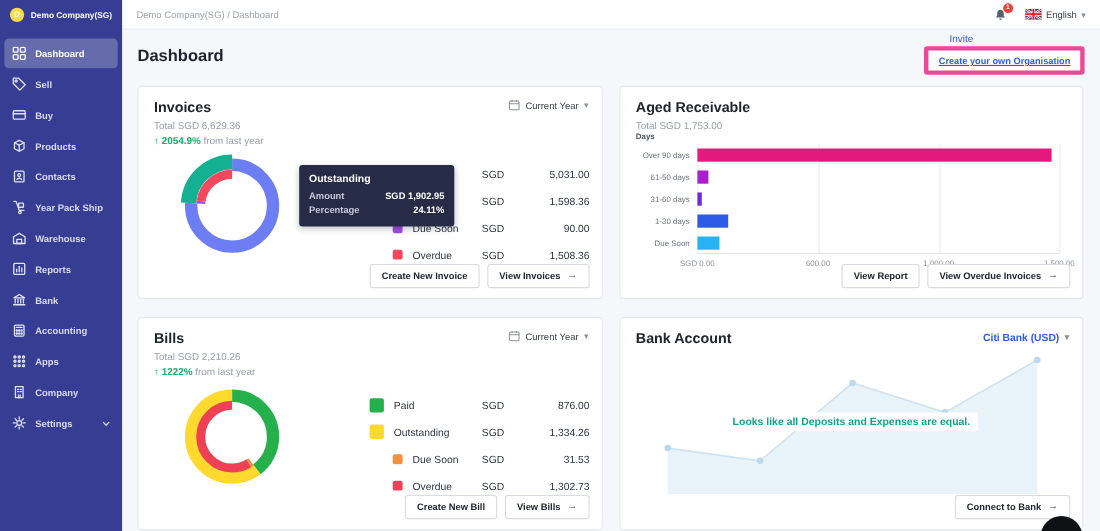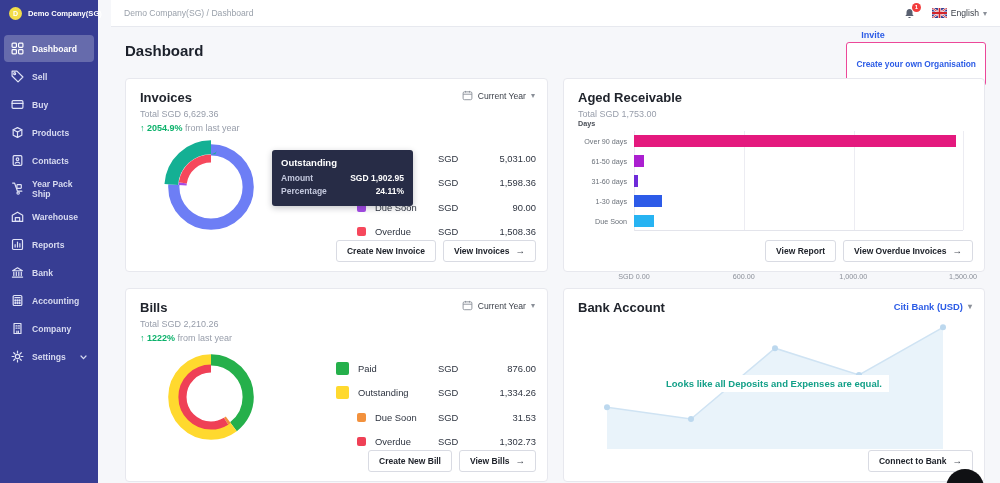--- a/index.html
+++ b/index.html
@@ -3,49 +3,49 @@
 <meta charset="utf-8">
 <style>
   * { box-sizing: border-box; margin: 0; padding: 0; }
   html,body { width:1000px; height:483px; }
   body {
     position: relative; overflow: hidden;
     font-family: "Liberation Sans", sans-serif;
     background: #f6f7fa; color:#20242c;
   }
   
-  .sidebar { position:absolute; left:0; top:0; width:98px; height:483px; background:#373d93; z-index:10; }
+  .sidebar { position:absolute; left:0; top:0; width:111px; height:483px; background:#373d93; z-index:10; }
   .logo-row { height:27px; display:flex; align-items:center; gap:6px; padding:0 9px; }
   .avatar { width:13px; height:13px; border-radius:50%; background:#f2dd49; color:#fff; font-size:7px; font-weight:bold; line-height:13px; text-align:center; flex:0 0 13px; }
   .brand-name { color:#fff; font-size:7.6px; font-weight:bold; white-space:nowrap; }
   .nav { padding:8px 4px 0 4px; }
   .nav-item { display:flex; align-items:center; gap:8px; height:27px; padding:0 7px; border-radius:4px; color:#d7daf0; font-size:8.6px; font-weight:600; cursor:pointer; margin-bottom:1px; }
   .nav-item.active { background:rgba(255,255,255,.24); color:#fff; }
   .nicon { width:13px; height:13px; flex:0 0 13px; display:flex; align-items:center; }
   .nicon svg { width:13px; height:13px; fill:none; stroke:#e0e3f6; stroke-width:1.1; stroke-linecap:round; stroke-linejoin:round; }
   .nav-item.active .nicon svg { stroke:#ffffff; }
   .nav-chev { margin-left:auto; }
   .nav-chev svg { width:7px; height:5px; fill:none; stroke:#d7daf0; stroke-width:1.2; stroke-linecap:round; }
   
   .topbar { position:absolute; left:111px; top:0; right:0; height:27px; background:#fff; border-bottom:1px solid #e7e9ef; display:flex; align-items:center; padding:0 13px; z-index:9; }
   .breadcrumb { color:#9aa1ab; font-size:8.6px; }
   .topbar .spacer { flex:1; }
-  .invite { color:#2c5ce6; font-size:9px; font-weight:bold; margin-right:18px; cursor:pointer;margin-top:43px; }
+  .invite { color:#2c5ce6; font-size:9px; font-weight:normal; margin-right:18px; cursor:pointer;margin-top:43px; }
   .bell-wrap { position:relative; margin-right:16px; cursor:pointer; }
   .bell-wrap svg { width:13px; height:13px; fill:#596070; display:block; }
   .badge { position:absolute; top:-4px; right:-5px; min-width:9px; height:9px; border-radius:5px; background:#f23d3d; color:#fff; font-size:6px; font-weight:bold; line-height:9px; text-align:center; padding:0 2px; }
   .lang-wrap { display:flex; align-items:center; gap:4px; cursor:pointer; }
   .flag svg { width:15px; height:10px; display:block; }
   .lang { font-size:8.6px; color:#3a3f48; }
   .caret { color:#8a8f98; font-size:8px; }
   
   .main { position:absolute; left:111px; top:27px; right:0; bottom:0; }
   .page-head { height:51px; padding:15px 14px 0 14px; display:flex; align-items:flex-start; justify-content:space-between; }
   .page-title { font-size:15px; font-weight:bold; color:#1c212b; }
-  .create-org { font-size:8.4px; font-weight:600; color:#2c5ce6; background:#fff; border:1px solid #ec4899; border-radius:3px; padding:16px 9px; cursor:pointer; }
+  .create-org { font-size:8.4px; font-weight:600; color:#2c5ce6; background:#fff; border:4px solid #ec4899; border-radius:3px; padding:4px 9px; cursor:pointer;text-decoration:underline; }
   .grid { display:grid; grid-template-columns:423px 422px; grid-auto-rows:194px; gap:16px 15px; margin-left:14px; }
   .card { position:relative; background:#fff; border:1px solid #e7e8ee; border-radius:4px; }
   .card-head { padding:11px 12px 0 14px; }
   .card-title { font-size:13px; font-weight:bold; color:#20242c; }
   .card-total { font-size:9px; color:#979daa; margin-top:4px; }
   .card-growth { font-size:9px; margin-top:4px; }
   .up-arrow, .growth-pct { color:#0cb26b; font-weight:bold; }
   .growth-note { color:#979daa; }
   .period { position:absolute; top:11px; right:12px; display:flex; align-items:center; gap:5px; font-size:8.6px; color:#3a3f48; cursor:pointer; }
   .cal-icon svg { width:11px; height:11px; fill:none; stroke:#8a8f98; stroke-width:1; display:block; }
@@ -71,21 +71,21 @@
   .hbar-wrap { position:absolute; left:14px; right:21px; top:40px; }
   .hbar-ylabel { font-size:7.2px; font-weight:bold; color:#4a4f58; height:12px; }
   .hbar-body { position:relative; }
   .hbar-grid { position:absolute; left:56px; right:0; top:0; bottom:0; border-left:1px solid #ececf2; border-bottom:1px solid #e3e4eb; }
   .gridline { position:absolute; top:0; bottom:0; width:1px; background:#ececf2; }
   .hbar-row { display:flex; align-items:center; height:20px; position:relative; z-index:1; }
   .hbar-label { width:56px; padding-right:7px; text-align:right; font-size:7.2px; color:#6a7079; }
   .hbar-track { flex:1; height:12px; }
   .hbar-bar { height:100%; }
   .hbar-xaxis { position:relative; margin-left:56px; height:13px; }
-  .hbar-xaxis span { position:absolute; transform:translateX(-50%); top:4px; font-size:7.2px; color:#8a8f99; white-space:nowrap;margin-top:37px; }
+  .hbar-xaxis span { position:absolute; transform:translateX(-50%); top:4px; font-size:7.2px; color:#8a8f99; white-space:nowrap; }
   
   .bank-account { position:absolute; top:12px; right:12px; display:flex; align-items:center; gap:5px; color:#2c5ce6; font-size:9.4px; font-weight:bold; cursor:pointer; }
   .bank-chart { position:absolute; left:33px; top:24px; width:356px; height:136px; }
   .bank-msg { position:absolute; left:0; right:0; top:84px; text-align:center; z-index:2; }
   .bank-msg span { background:#fff; color:#13a088; font-size:9.5px; font-weight:600; padding:3px 7px; }
   .chat-bubble { position:absolute; left:946px; top:469px; width:38px; height:38px; border-radius:50%; background:#101114; z-index:20; }
 </style>
 </head>
 <body>
 
@@ -194,20 +194,36 @@
             <line x1="3.6" y1="3.4" x2="8.4" y2="3.4"></line>
             <circle cx="4" cy="6" r="0.5"></circle>
             <circle cx="6" cy="6" r="0.5"></circle>
             <circle cx="8" cy="6" r="0.5"></circle>
             <circle cx="4" cy="8.4" r="0.5"></circle>
             <circle cx="6" cy="8.4" r="0.5"></circle>
             <circle cx="8" cy="8.4" r="0.5"></circle>
           </svg>
         </span>
       <span>Accounting</span>
+    </div>
+    <div class="nav-item">
+      <span class="nicon">
+          <svg viewBox="0 0 12 12">
+            <circle cx="2.4" cy="2.4" r="0.9"></circle>
+            <circle cx="6" cy="2.4" r="0.9"></circle>
+            <circle cx="9.6" cy="2.4" r="0.9"></circle>
+            <circle cx="2.4" cy="6" r="0.9"></circle>
+            <circle cx="6" cy="6" r="0.9"></circle>
+            <circle cx="9.6" cy="6" r="0.9"></circle>
+            <circle cx="2.4" cy="9.6" r="0.9"></circle>
+            <circle cx="6" cy="9.6" r="0.9"></circle>
+            <circle cx="9.6" cy="9.6" r="0.9"></circle>
+          </svg>
+        </span>
+      <span>Apps</span>
     </div>
     <div class="nav-item">
       <span class="nicon">
           <svg viewBox="0 0 12 12">
             <rect x="2.8" y="1.4" width="6.4" height="9.2"></rect>
             <line x1="4.6" y1="3.6" x2="5.6" y2="3.6"></line>
             <line x1="6.8" y1="3.6" x2="7.8" y2="3.6"></line>
             <line x1="4.6" y1="5.6" x2="5.6" y2="5.6"></line>
             <line x1="6.8" y1="5.6" x2="7.8" y2="5.6"></line>
             <line x1="5.4" y1="10.6" x2="5.4" y2="8.4"></line>

